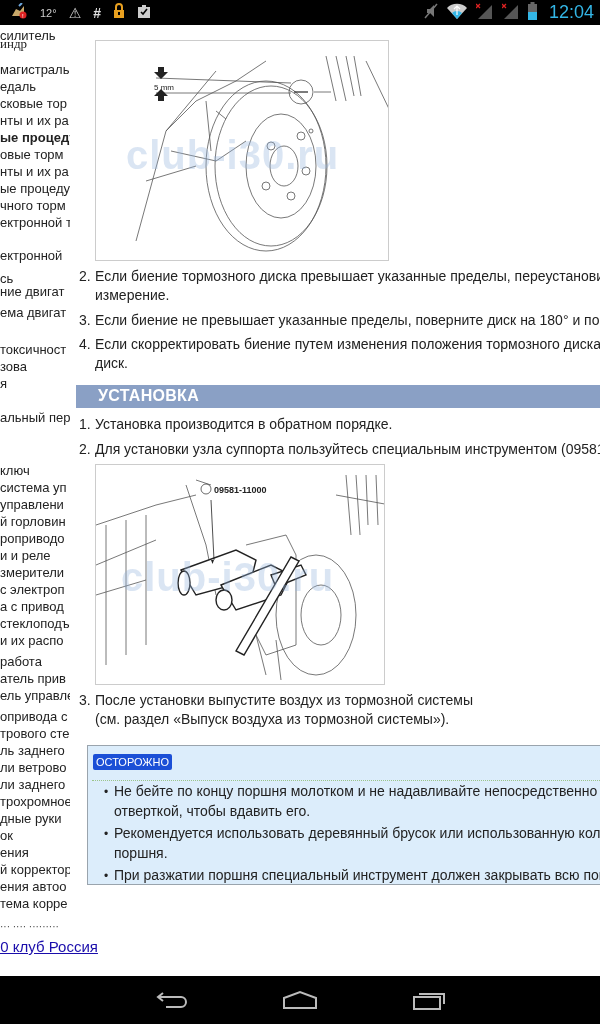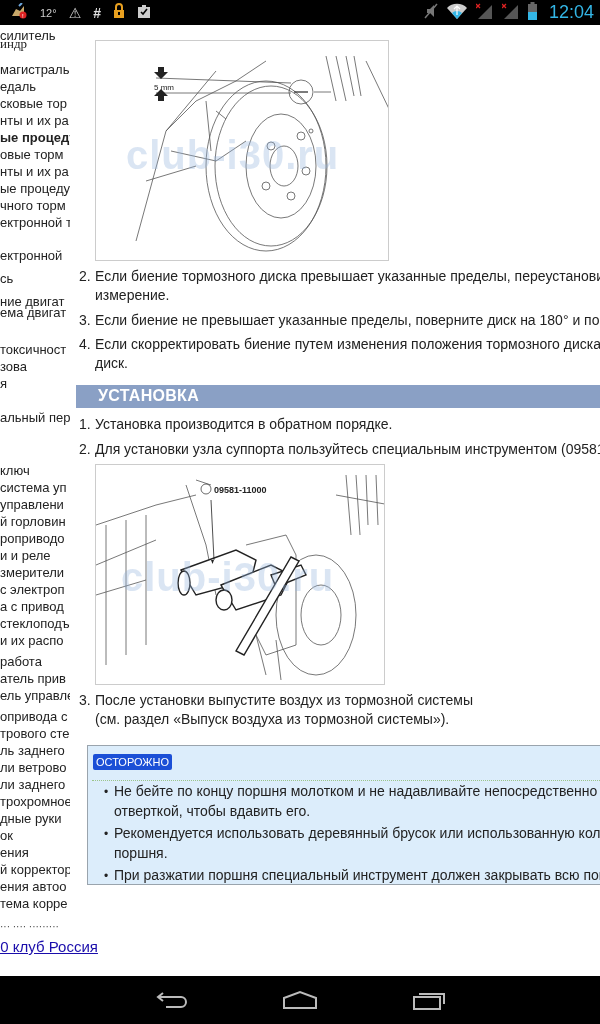--- a/index.html
+++ b/index.html
@@ -124,21 +124,21 @@
     <div class="item" style="top: 70px;">сковые тор</div>
     <div class="item" style="top: 87px;">нты и их ра</div>
     <div class="item bold" style="top: 104px;">ые процеду</div>
     <div class="item" style="top: 121px;">овые торм</div>
     <div class="item" style="top: 138px;">нты и их ра</div>
     <div class="item" style="top: 155px;">ые процеду</div>
     <div class="item" style="top: 172px;">чного торм</div>
     <div class="item" style="top: 189px;">ектронной т</div>
     <div class="item" style="top: 206px; margin-top: 16px;">ектронной</div>
     <div class="item" style="top: 245px;">сь</div>
-    <div class="item" style="top: 268px;">ние двигат</div>
+    <div class="item" style="top: 258px;">ние двигат</div>
     <div class="item" style="top: 279px;">ема двигат</div>
     <div class="item" style="top: 316px;">токсичност</div>
     <div class="item" style="top: 333px;">зова</div>
     <div class="item" style="top: 350px;">я</div>
     <div class="item" style="top: 384px;">альный пер</div>
     <div class="item" style="top: 437px;">ключ</div>
     <div class="item" style="top: 454px;">система уп</div>
     <div class="item" style="top: 471px;">управлени</div>
     <div class="item" style="top: 488px;">й горловин</div>
     <div class="item" style="top: 505px;">роприводо</div>

